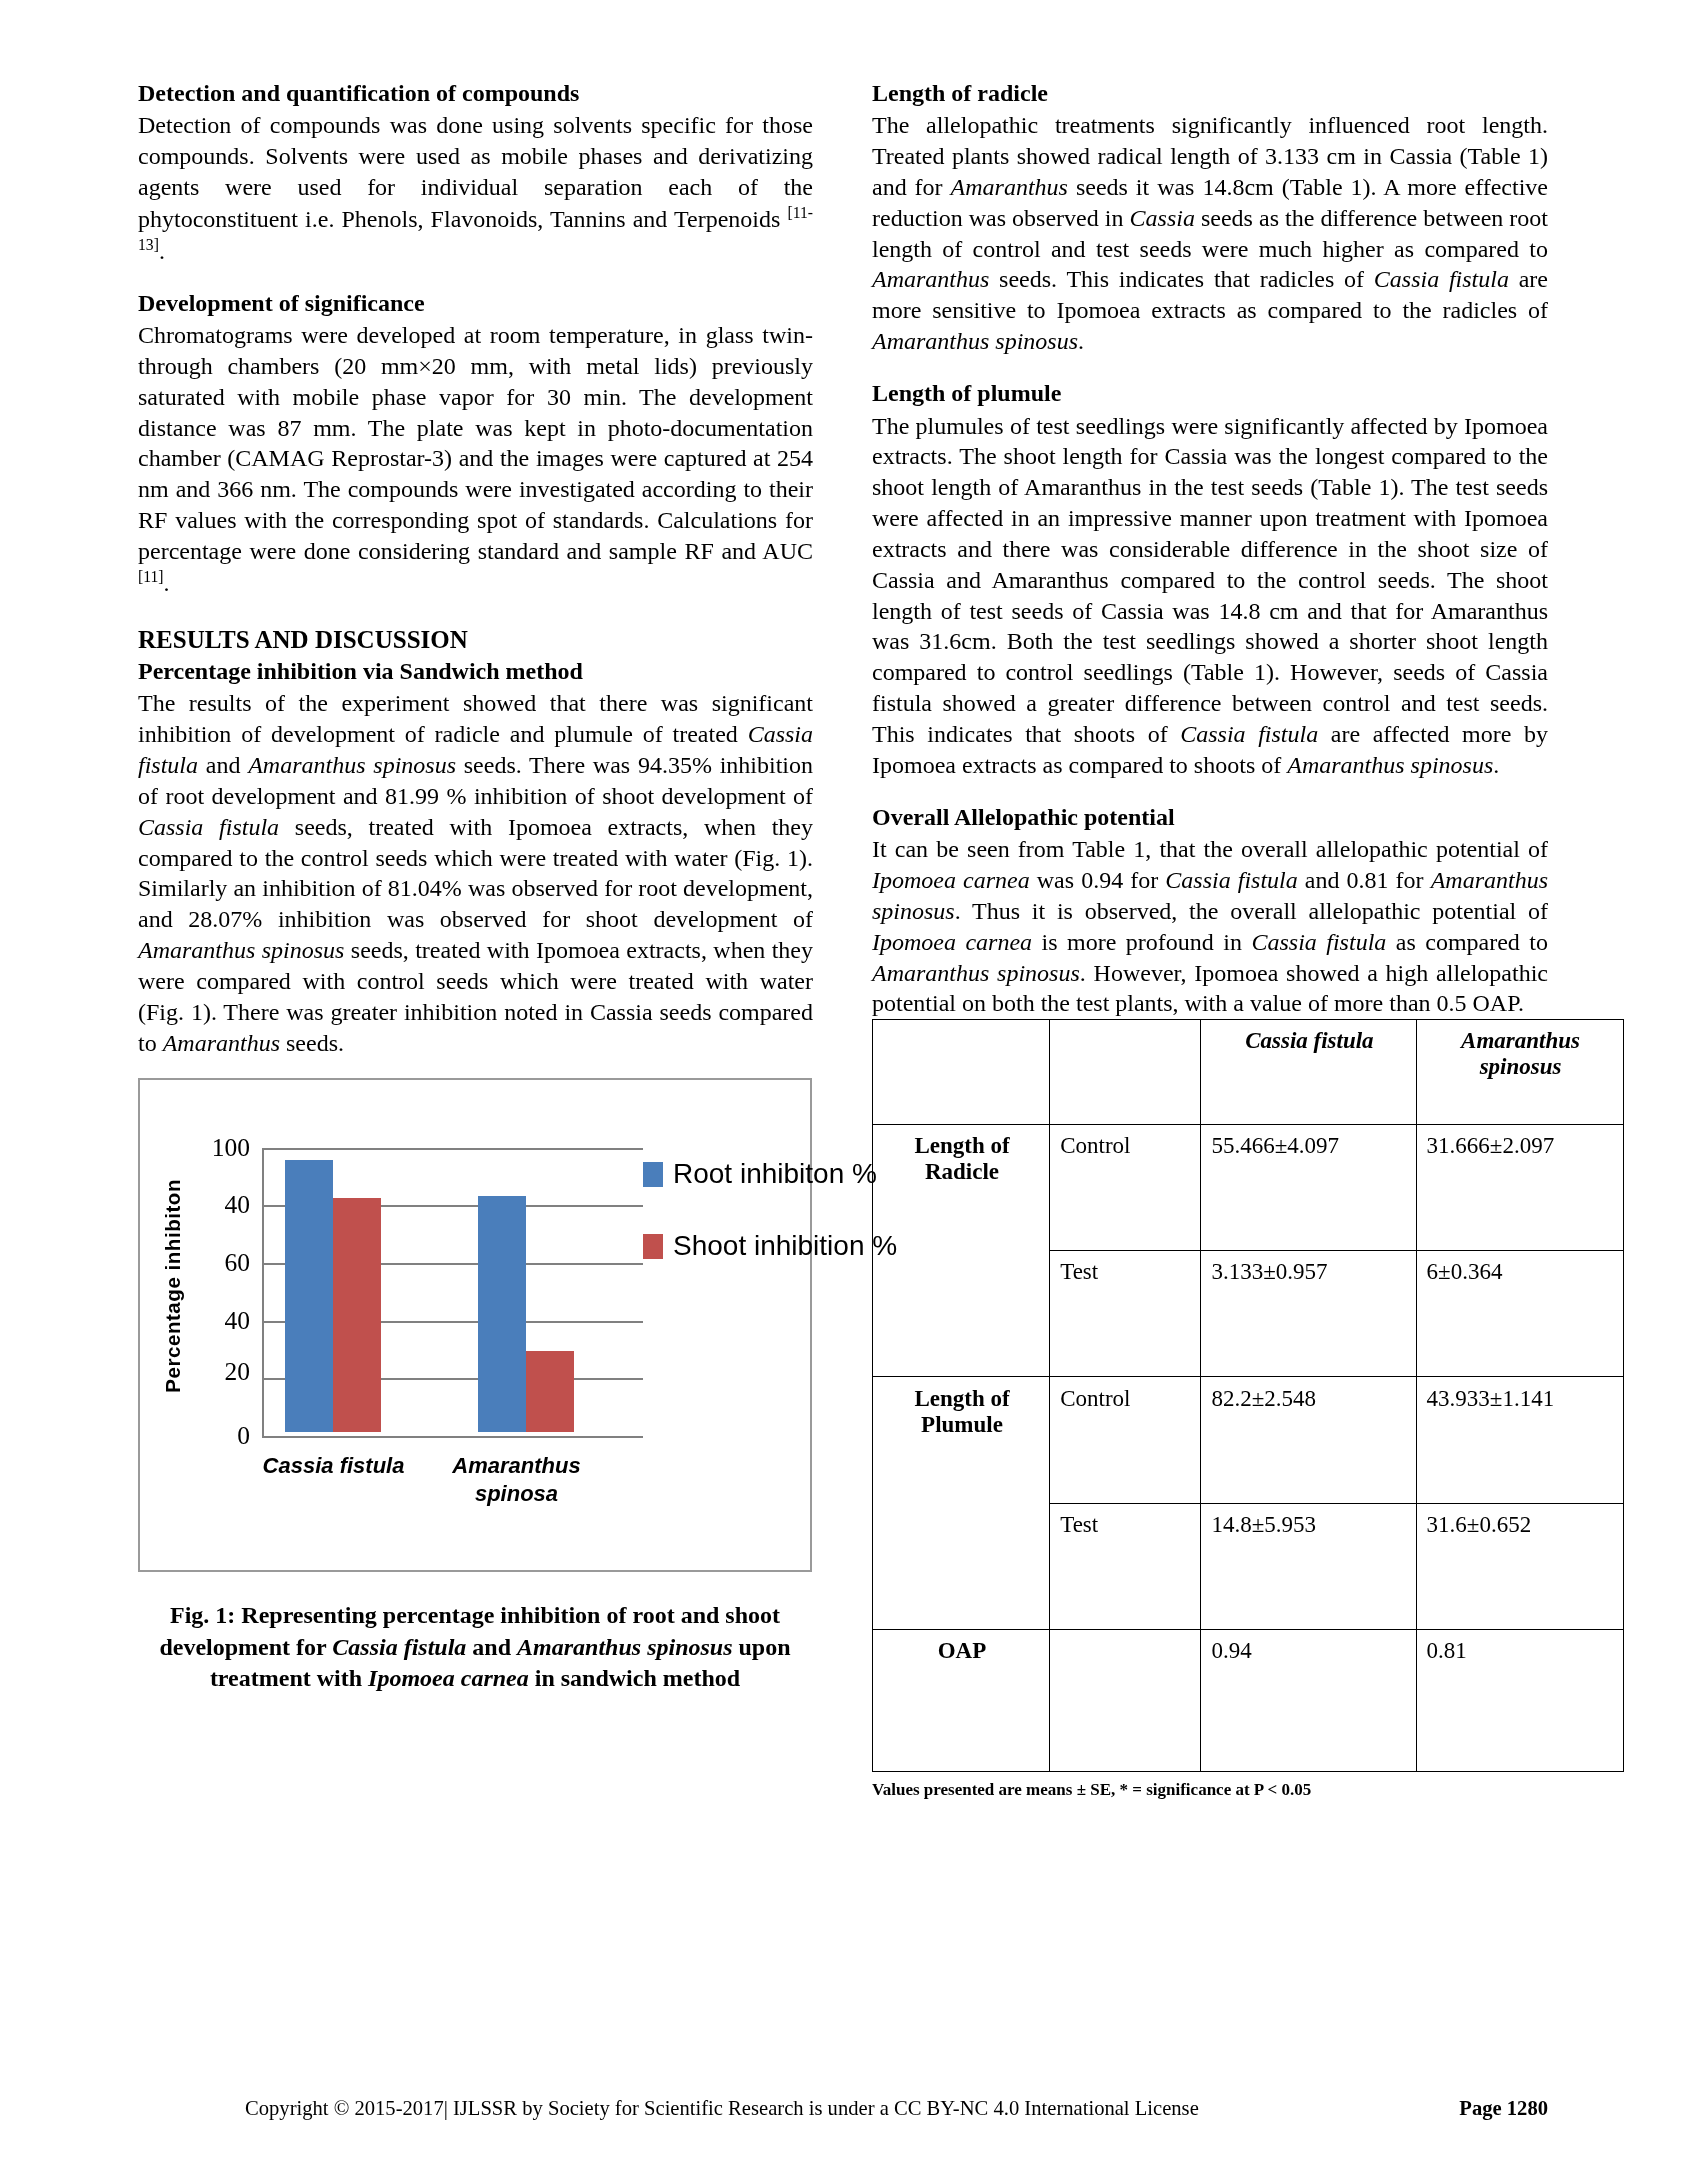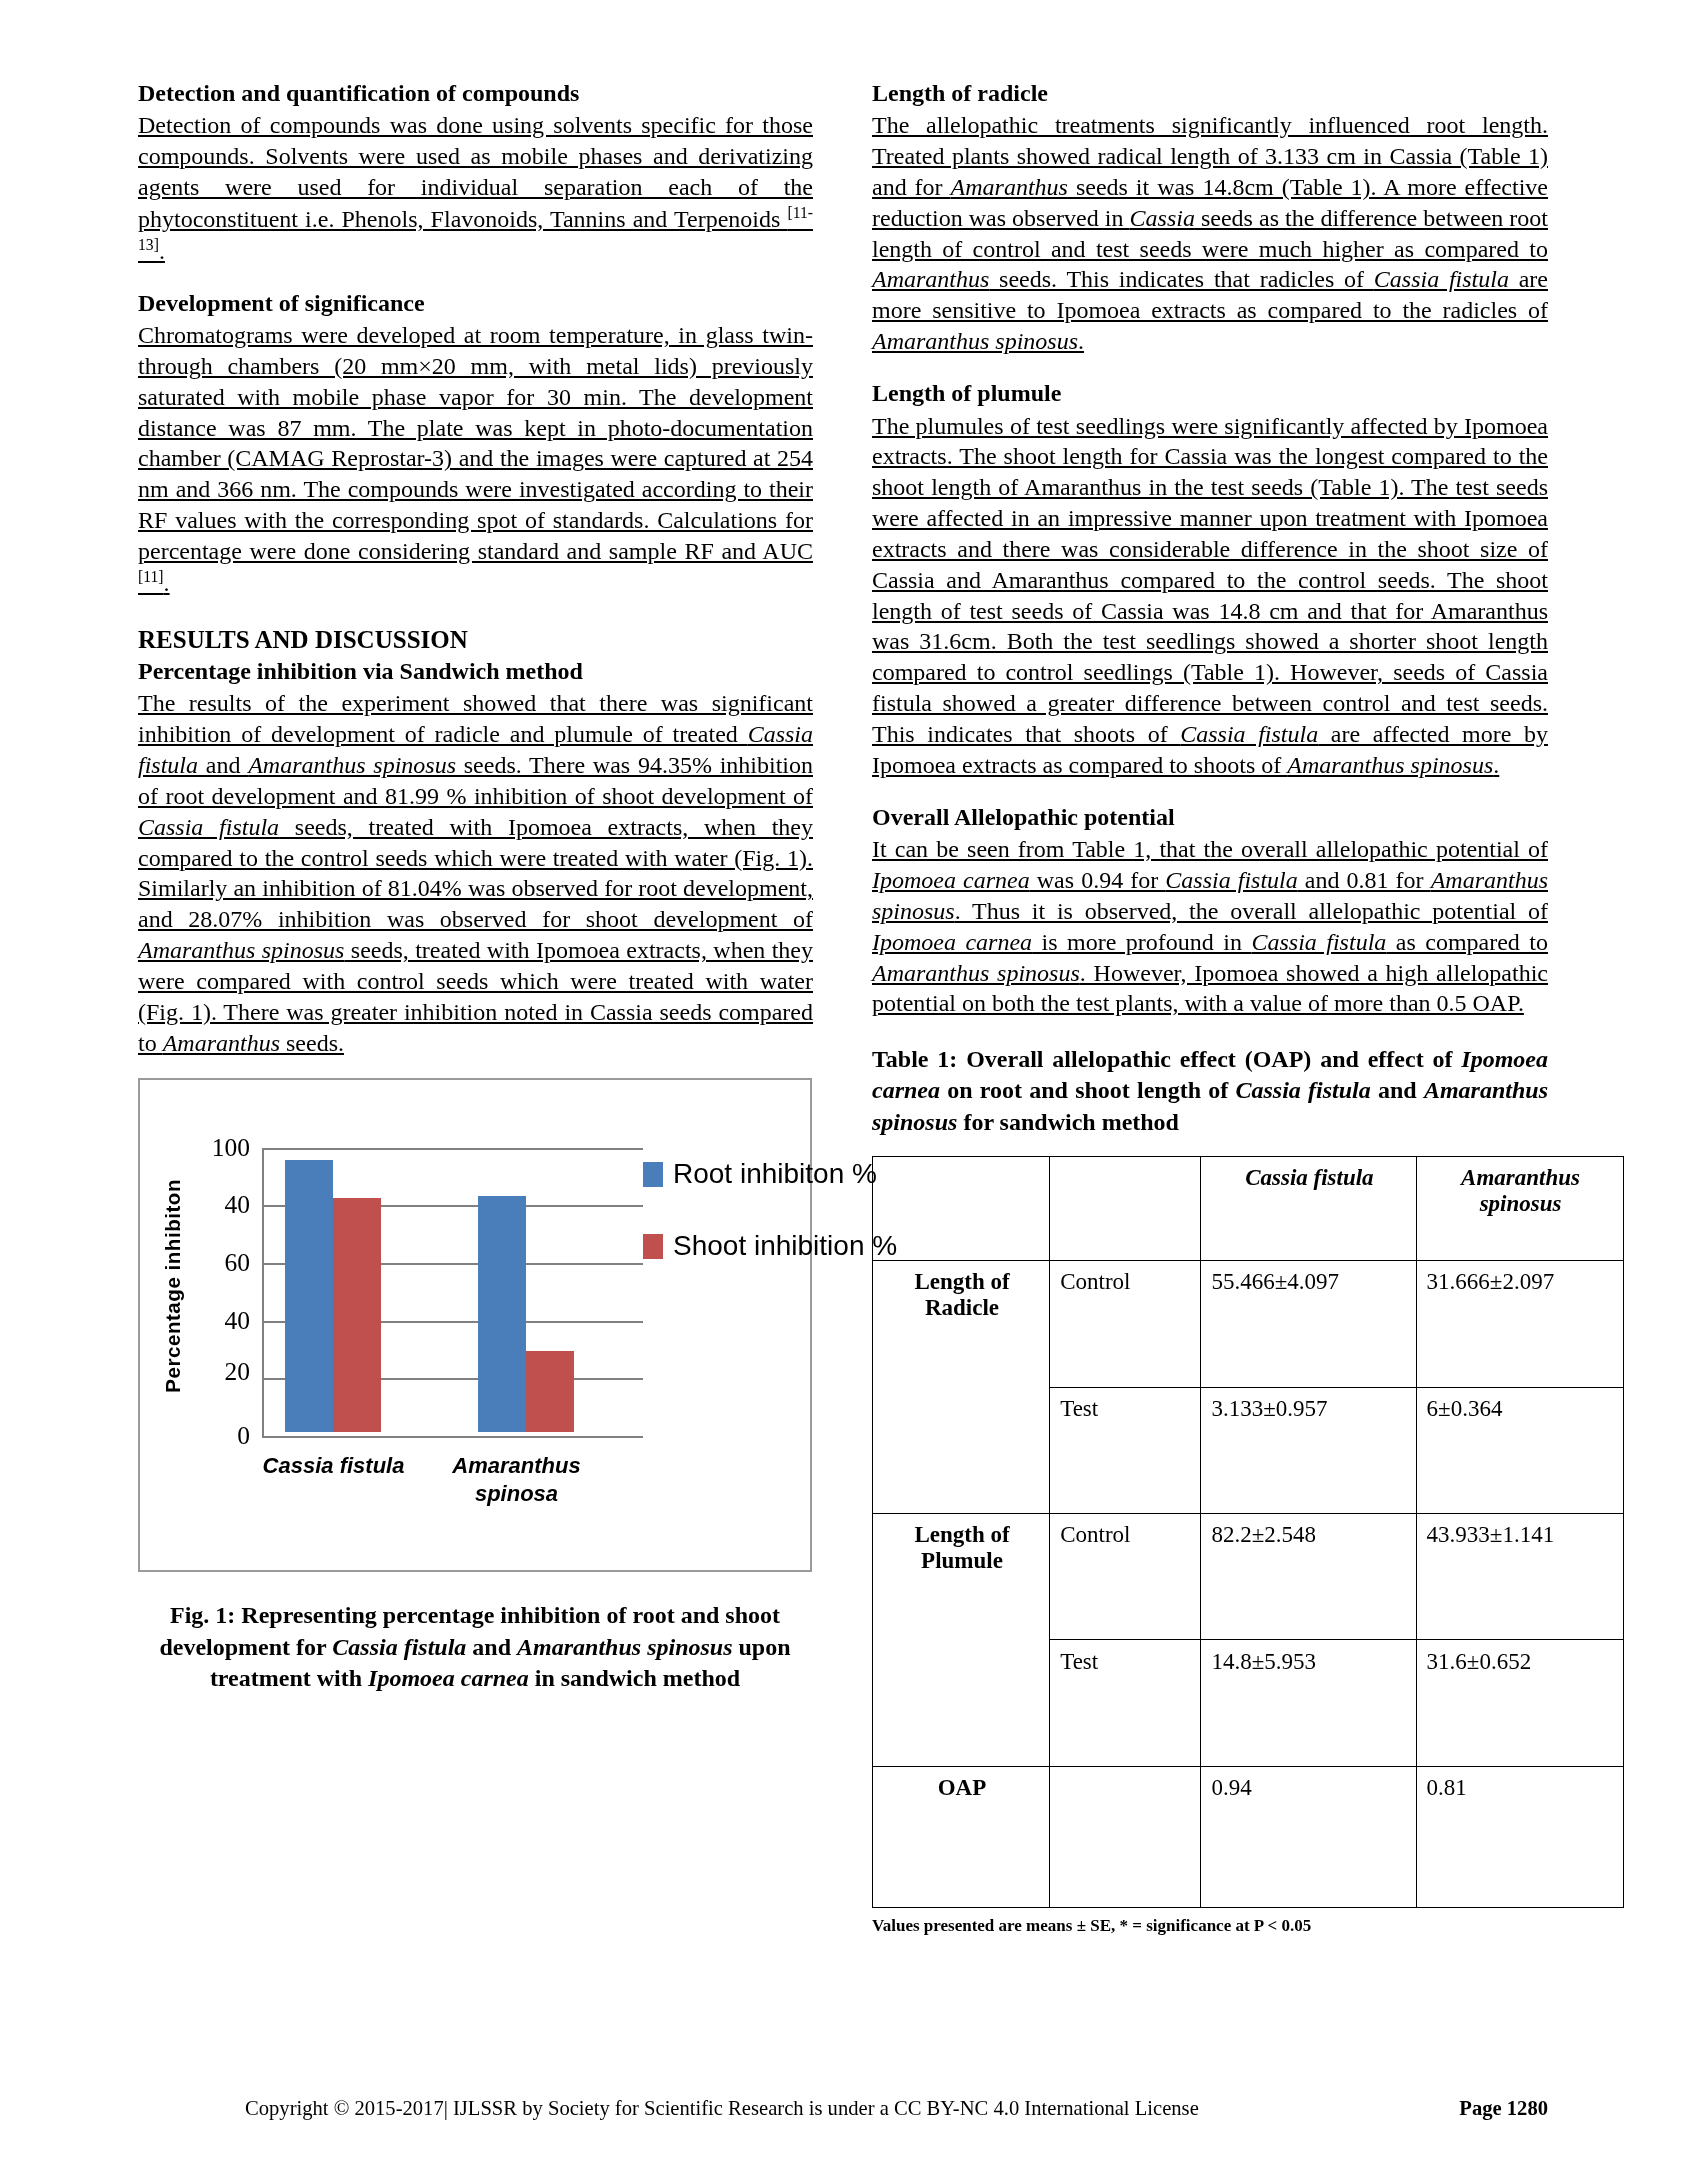--- a/index.html
+++ b/index.html
@@ -20,21 +20,21 @@
   
   .cols{position:absolute;left:138px;top:78px;width:1410px;display:flex;gap:59px;}
   .col{width:676px;}
 
   h2.sec{
     font-size:24px;font-weight:bold;margin:0 0 1.6px 0;line-height:1.28;
   }
   h2.bigsec{font-size:25px;font-weight:bold;margin:0;line-height:1.3;}
   p.body{
     font-size:24px;line-height:1.285;margin:0 0 0 0;text-align:justify;
-    text-justify:inter-word;hyphens:none;text-decoration:underline;
+    text-justify:inter-word;hyphens:none;
   }
   .it{font-style:italic;}
   sup.ref{font-size:15.7px;vertical-align:super;}
 
   
   .figbox{
     position:relative;margin-top:20px;width:674px;height:494px;
     border:2.5px solid #9a9a9a;background:#fff;box-sizing:border-box;
   }
   .chart{position:absolute;left:0;top:0;width:100%;height:100%;}
@@ -176,21 +176,20 @@
 
       <h2 class="sec">Length of radicle</h2>
       <p class="body"><span>The allelopathic treatments significantly influenced root length. Treated plants showed radical length of 3.133 cm in Cassia (Table 1) and for </span><span class="it">Amaranthus</span><span> seeds it was 14.8cm (Table 1).  A more effective reduction was observed in </span><span class="it">Cassia</span><span> seeds as the difference between root length of control and test seeds were much higher as compared to </span><span class="it">Amaranthus</span><span> seeds. This indicates that radicles of </span><span class="it">Cassia fistula</span><span> are more sensitive to Ipomoea extracts as compared to the radicles of </span><span class="it">Amaranthus spinosus</span><span>.</span></p>
 
       <h2 class="sec" style="margin-top:21.4px">Length of plumule</h2>
       <p class="body"><span>The plumules of test seedlings were significantly affected by Ipomoea extracts. The shoot length for Cassia was the longest compared to the shoot length of Amaranthus in the test seeds (Table 1). The test seeds were affected in an impressive manner upon treatment with Ipomoea extracts and there was considerable difference in the shoot size of Cassia and Amaranthus compared to the control seeds. The shoot length of test seeds of Cassia was 14.8 cm and that for Amaranthus was 31.6cm. Both the test seedlings showed a shorter shoot length compared to control seedlings (Table 1). However, seeds of Cassia fistula showed a greater difference between control and test seeds. This indicates that shoots of </span><span class="it">Cassia fistula</span><span> are affected more by Ipomoea extracts as compared to shoots of </span><span class="it">Amaranthus spinosus</span><span>.</span></p>
 
       <h2 class="sec" style="margin-top:21.4px">Overall Allelopathic potential</h2>
       <p class="body"><span>It can be seen from Table 1, that the overall allelopathic potential of </span><span class="it">Ipomoea carnea</span><span> was 0.94 for </span><span class="it">Cassia fistula</span><span> and 0.81 for </span><span class="it">Amaranthus spinosus</span><span>. Thus it is observed, the overall allelopathic potential of </span><span class="it">Ipomoea carnea</span><span> is more profound in </span><span class="it">Cassia fistula</span><span> as compared to </span><span class="it">Amaranthus spinosus</span><span>. However, Ipomoea showed a high allelopathic potential on both the test plants, with a value of more than 0.5 OAP.</span></p>
 
-      <div class="tabcap" style="margin-top:25px"><span>Table 1: Overall allelopathic effect (OAP) and effect of </span><span class="it">Ipomoea carnea</span><span> on root and shoot length of </span><span class="it">Cassia fistula</span><span> and </span><span class="it">Amaranthus spinosus</span><span> for sandwich method</span></div>
 
       <table class="t1">
         <tbody>
             <tr>
           <td class="c1 hdr"></td>
           <td class="c2 hdr"></td>
           <td class="c3 hdr">Cassia fistula</td>
           <td class="c4 hdr">Amaranthus spinosus</td>
         </tr>
         <tr>

